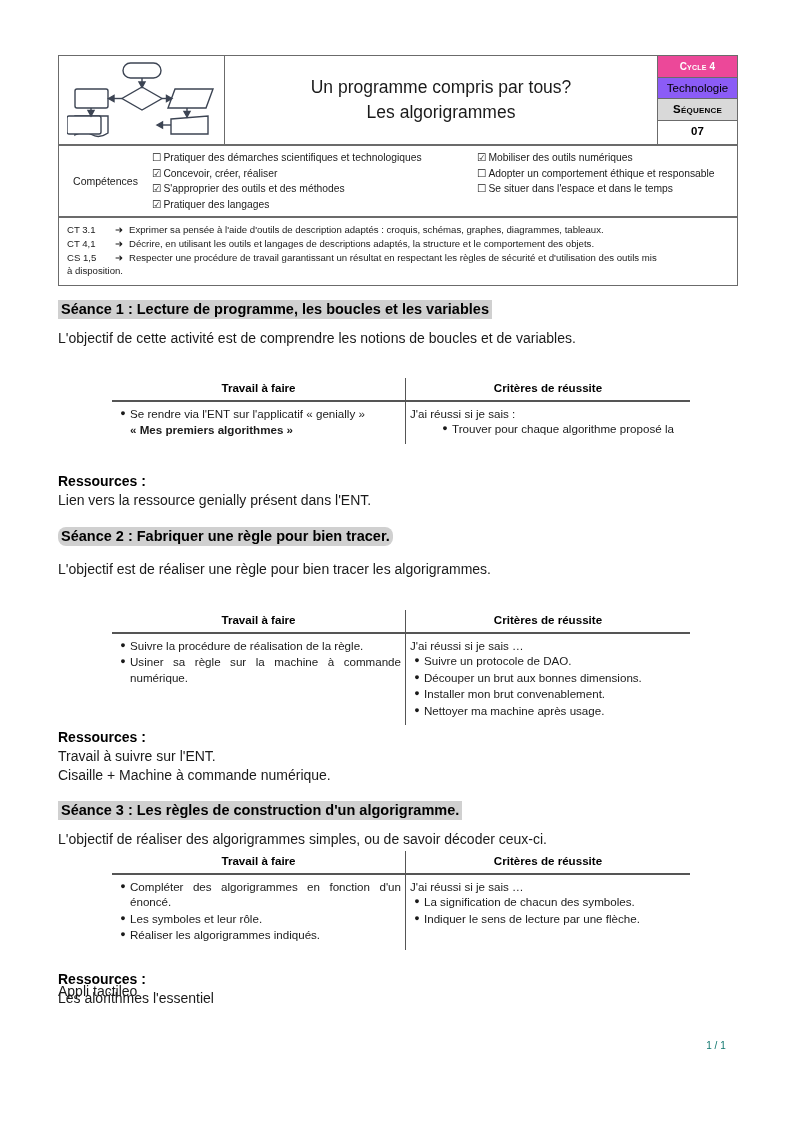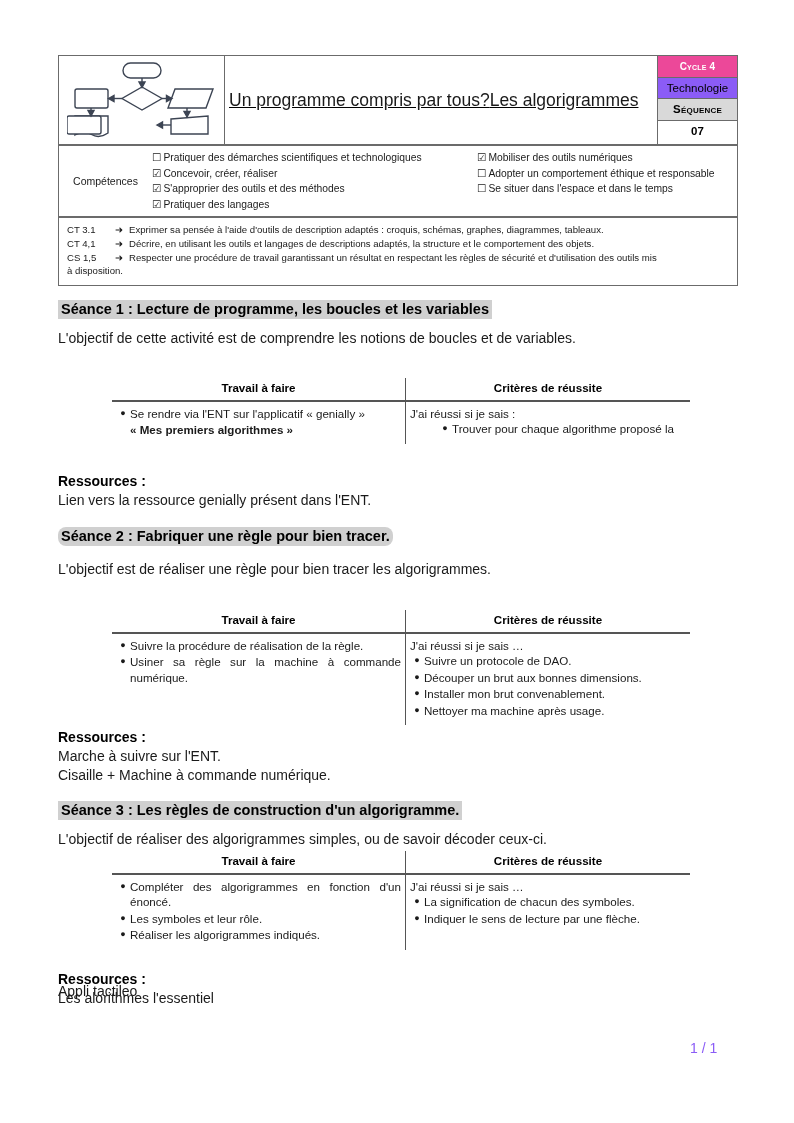--- a/index.html
+++ b/index.html
@@ -42,23 +42,24 @@
     border-right: 1px solid #6b6b6b;
     box-sizing: border-box;
     display: flex;
     align-items: center;
     justify-content: center;
     padding: 4px 0;
   }
   .title-cell {
     flex: 1;
     display: flex;
+    flex-direction: column;
     align-items: center;
+    justify-content: center;
     padding: 8px 4px;
-    text-decoration: underline;
   }
   .title-line {
     font-size: 17.5px;
     line-height: 25px;
     color: #1a1a1a;
     text-align: center;
     white-space: nowrap;
   }
   .meta-cell {
     width: 80px;
@@ -250,23 +251,23 @@
     color: #1a1a1a;
     padding-left: 28px;
   }
 
   
   .footer {
     position: absolute;
     left: 690px;
     top: 1040px;
     width: 52px;
-    text-align: left;
-    font-size: 14px;
-    color: #8b5cf6;
+    text-align: center;
+    font-size: 10px;
+    color: #0f766e;
   }
 
   svg { display: block; }
 </style>
 </head>
 <body>
 
 <div class="page">
 
   <div class="header-block">
@@ -432,21 +433,21 @@
         </div>
         <div class="bul">
           <span class="bul-dot">●</span>
           <span class="bul-txt">Nettoyer ma machine après usage.</span>
         </div>
       </div>
     </div>
   </div>
 
   <div class="res-head" style="top:729px;">Ressources :</div>
-  <div class="res-line" style="top:748px;">Marche à suivre sur l'ENT.</div>
+  <div class="res-line" style="top:748px;">Travail à suivre sur l'ENT.</div>
   <div class="res-line" style="top:767px;">Cisaille + Machine à commande numérique.</div>
 
   <div class="seance-head" style="top:801px;">Séance 3 : Les règles de construction d'un algorigramme.</div>
   <div class="para" style="top:831px;">L'objectif de réaliser des algorigrammes simples, ou de savoir décoder ceux-ci.</div>
 
   <div class="act-table" style="left:112px; top:851px; width:578px;">
     <div class="act-head">
       <div class="act-head-cell c1" style="width:294px;">Travail à faire</div>
       <div class="act-head-cell" style="flex:1;">Critères de réussite</div>
     </div>

